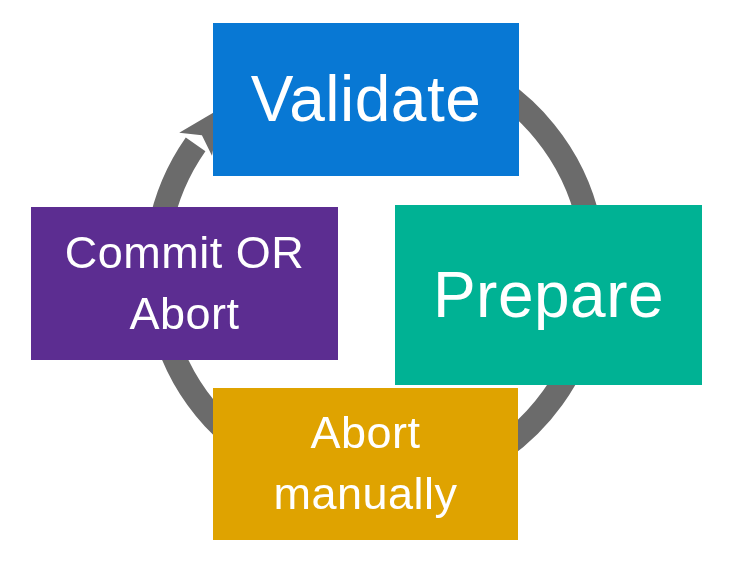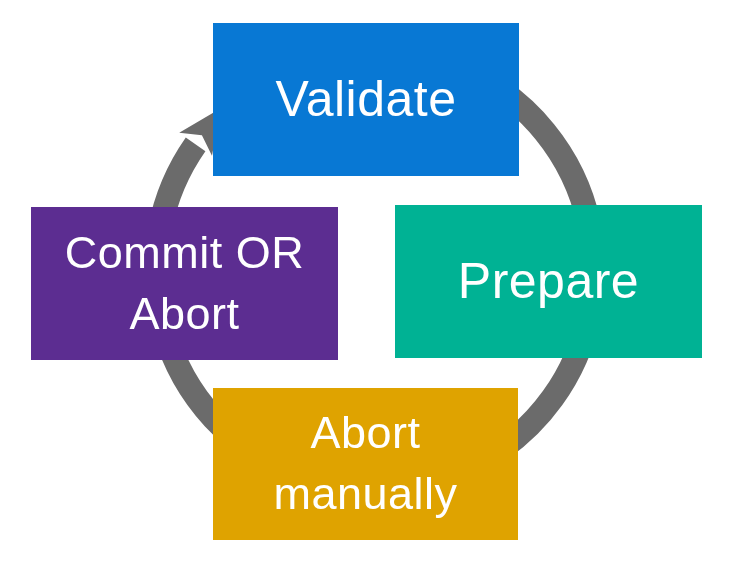--- a/index.html
+++ b/index.html
@@ -25,29 +25,29 @@
     display: flex;
     align-items: center;
     justify-content: center;
     text-align: center;
     color: #ffffff;
     font-weight: 300;
     white-space: pre-line;
     letter-spacing: 0.5px;
   }
   .step-box.single-line {
-    font-size: 50px;
+    font-size: 64px;
     line-height: 1.1;
   }
   .step-box.double-line {
     font-size: 45px;
     line-height: 1.35;
   }
   #box-validate { left: 213px; top: 23px;  width: 306px; height: 153px; }
-  #box-prepare  { left: 395px; top: 205px; width: 307px; height: 153px; }
+  #box-prepare  { left: 395px; top: 205px; width: 307px; height: 180px; }
   #box-check    { left: 213px; top: 388px; width: 305px; height: 152px; }
   #box-commit   { left: 31px;  top: 207px; width: 307px; height: 153px; }
 </style>
 </head>
 <body>
 
 <div class="canvas">
 
   <svg class="ring" width="731" height="571" viewBox="0 0 731 571" aria-hidden="true">
     <defs>

